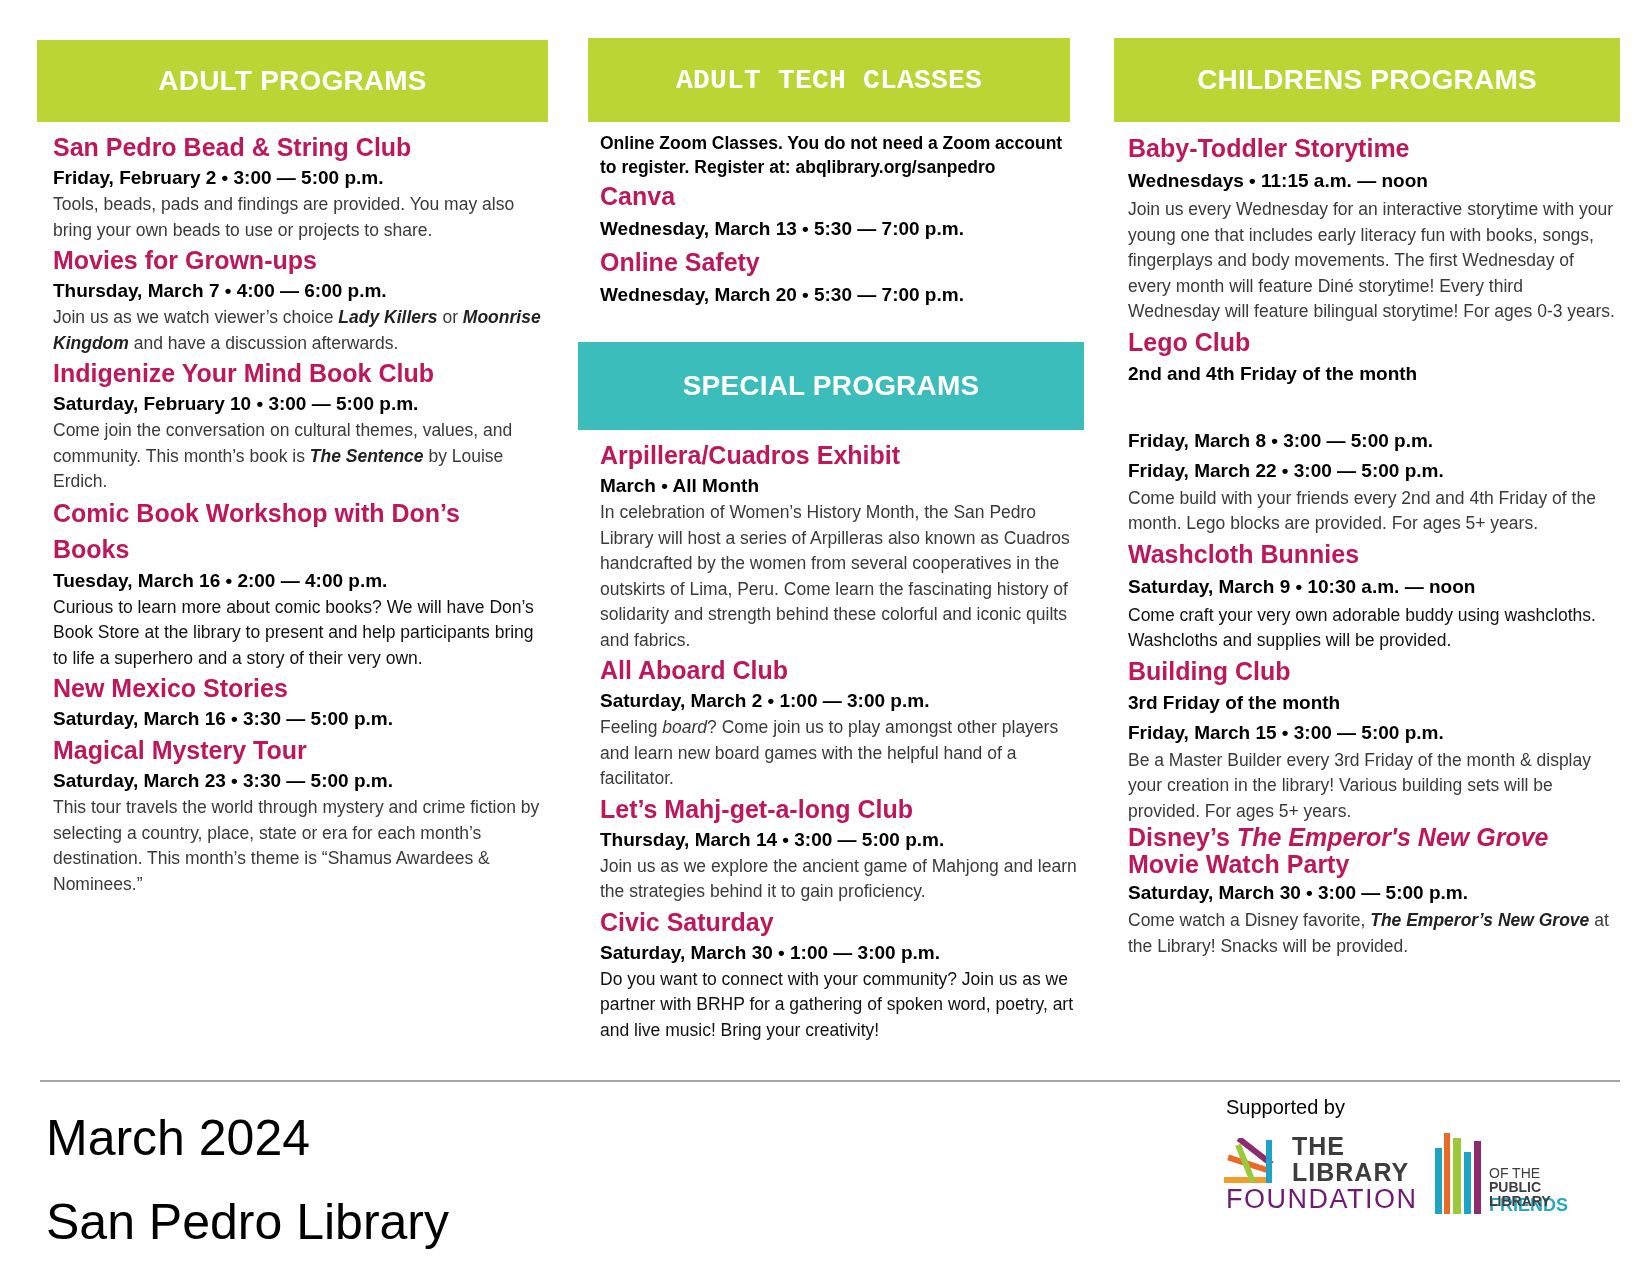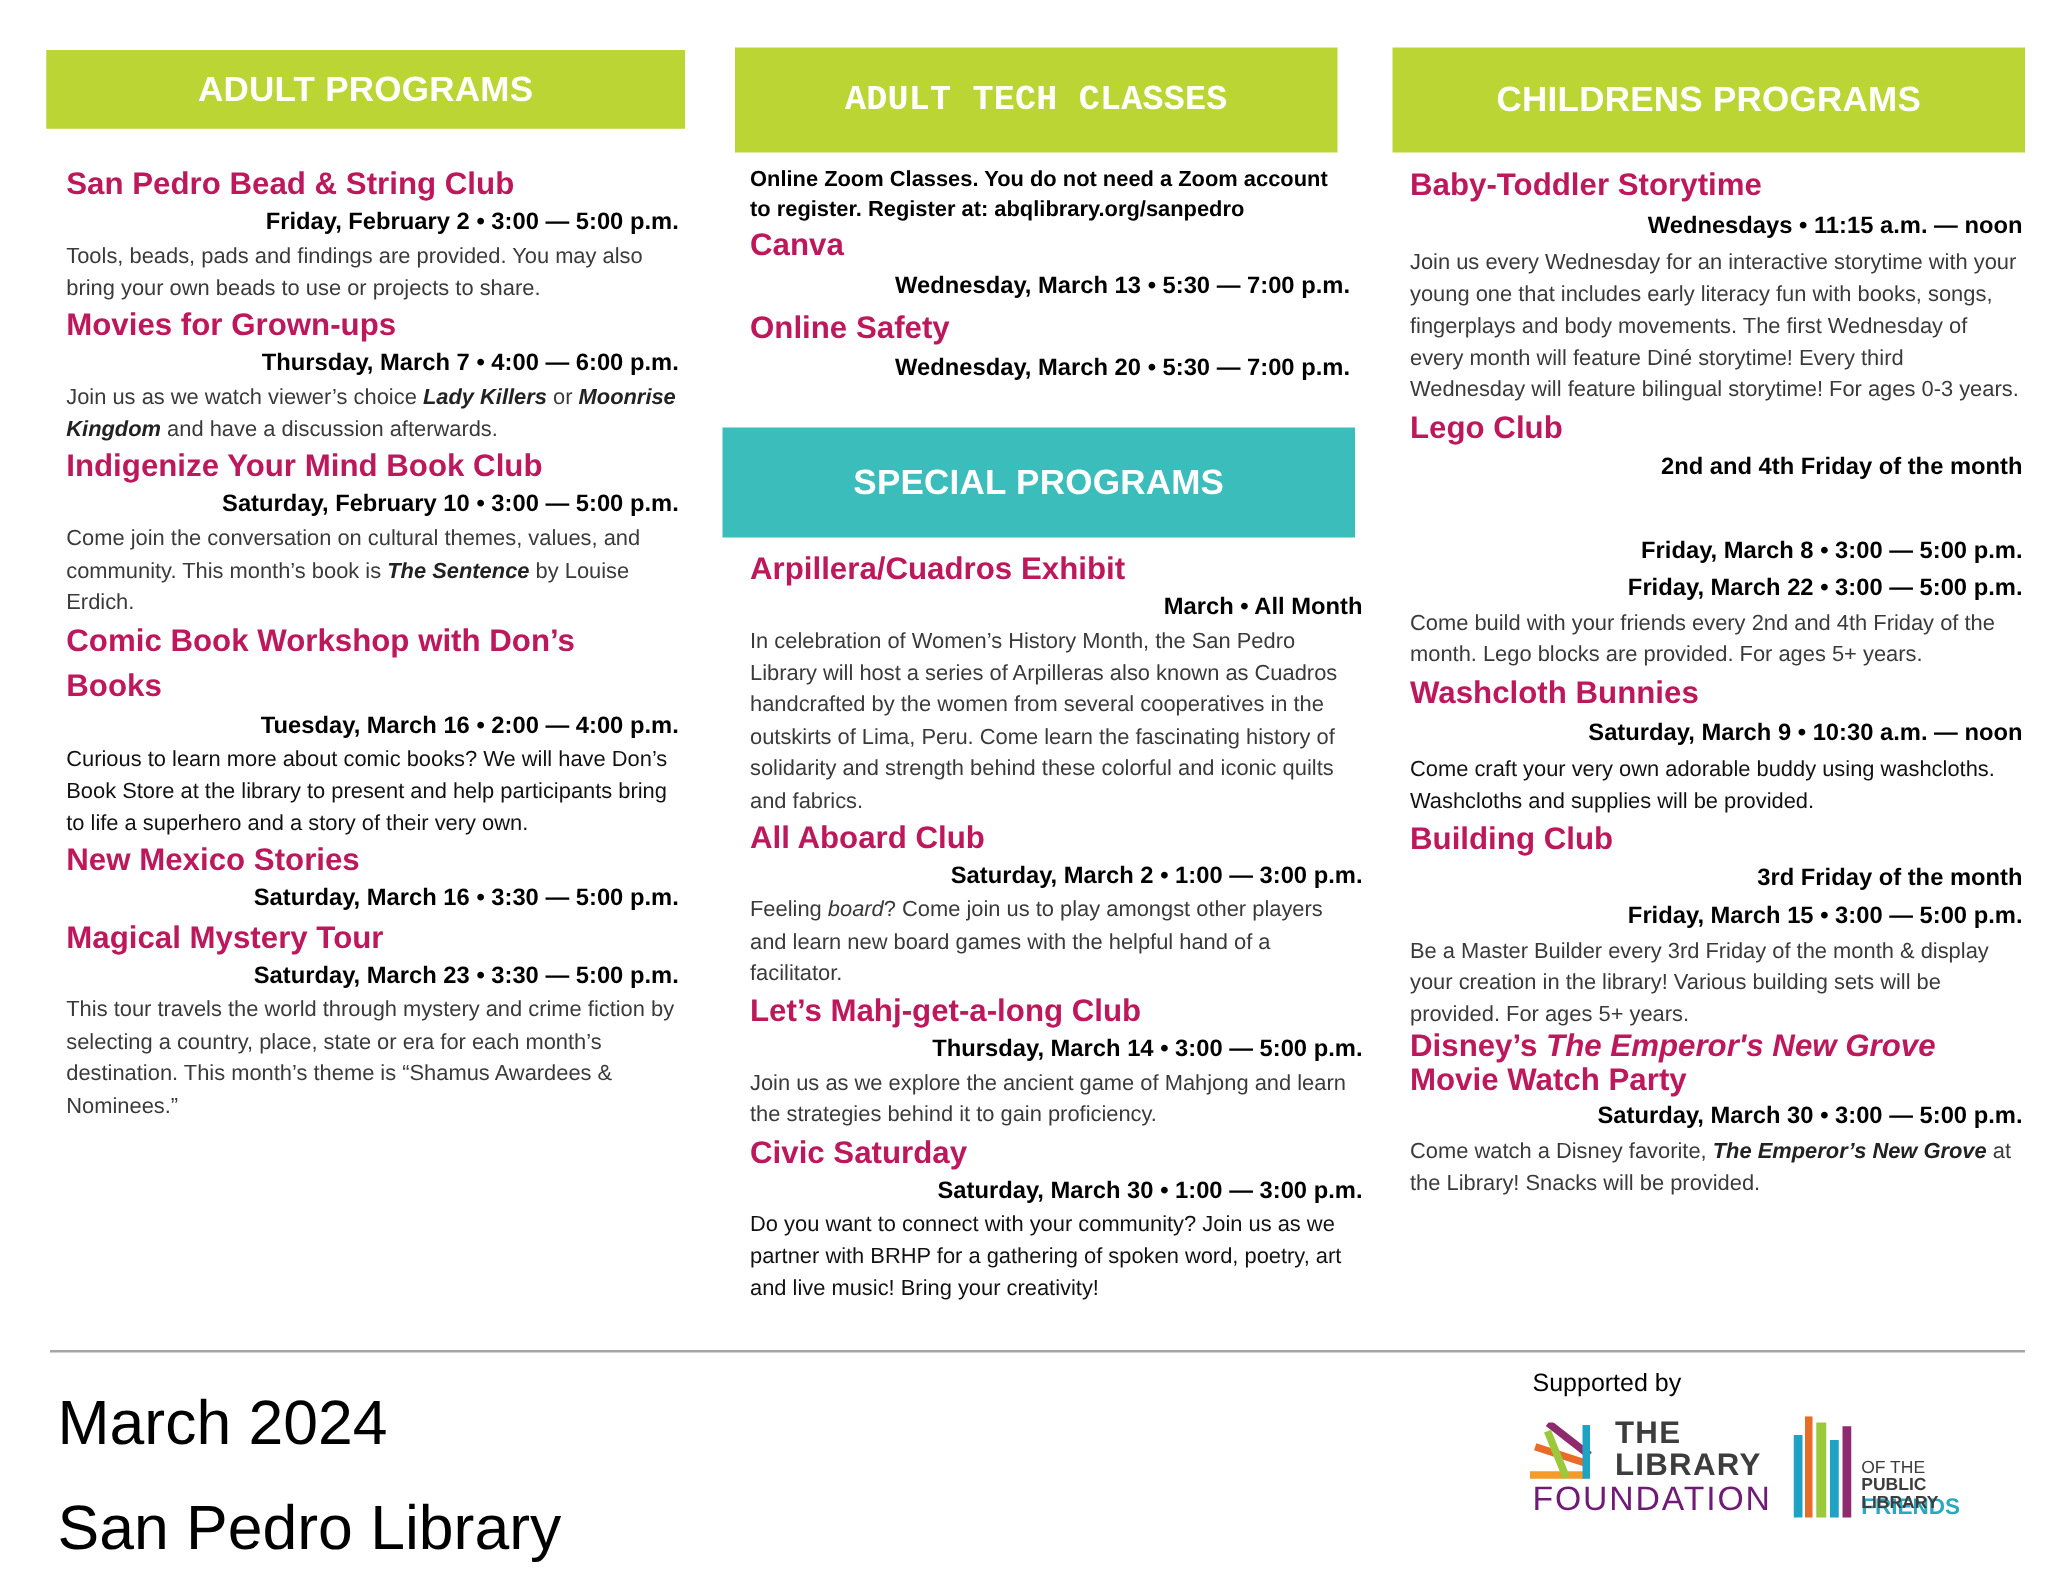--- a/index.html
+++ b/index.html
@@ -5,34 +5,34 @@
   html, body { margin:0; padding:0; background:#ffffff; }
   body { width:1650px; height:1275px; position:relative; overflow:hidden;
          font-family:"Liberation Sans", "DejaVu Sans", sans-serif; color:#000; }
   .hdr { position:absolute; display:flex; align-items:center; justify-content:center;
          color:#ffffff; font-weight:bold; font-size:28px; letter-spacing:0.2px; }
   .hdr.green { background:#bbd534; }
   .hdr.teal { background:#3bbdbb; }
   .col { position:absolute; }
   .ev { margin:0; }
   .ev-title { font-weight:bold; font-size:25px; line-height:34px; color:#be185d; }
-  .ev-date { font-weight:bold; font-size:19px; line-height:28px; color:#000;text-align:right; }
+  .ev-date { font-weight:bold; font-size:19px; line-height:28px; color:#000; }
   .ev-desc { font-size:17.5px; line-height:25.5px; color:#3a3a3a; }
   .ev-desc.dark { color:#111; }
   .ev-desc b { color:#222; }
   .intro { font-weight:bold; font-size:17.5px; line-height:24px; color:#000; }
   .divider { position:absolute; left:40px; top:1080px; width:1580px; height:2px; background:#a6a6a6; }
   .footer-title { position:absolute; left:46px; font-size:50px; color:#000; line-height:60px; }
   .supported { position:absolute; left:1226px; top:1096px; font-size:20px; color:#000; }
   .logo { position:absolute; }
 </style>
 </head>
 <body>
 
-<div class="hdr green" style="left:37px;top:40px;width:511px;height:63px;">
+<div class="hdr green" style="left:37px;top:40px;width:511px;height:82px;">
   <span>ADULT PROGRAMS</span>
 </div>
 <div class="hdr green" style="left:588px;top:38px;width:482px;height:84px;font-family:Liberation Mono, monospace;">
   <span>ADULT TECH CLASSES</span>
 </div>
 <div class="hdr green" style="left:1114px;top:38px;width:506px;height:84px;">
   <span>CHILDRENS PROGRAMS</span>
 </div>
 <div class="hdr teal" style="left:578px;top:342px;width:506px;height:88px;">
   <span>SPECIAL PROGRAMS</span>

